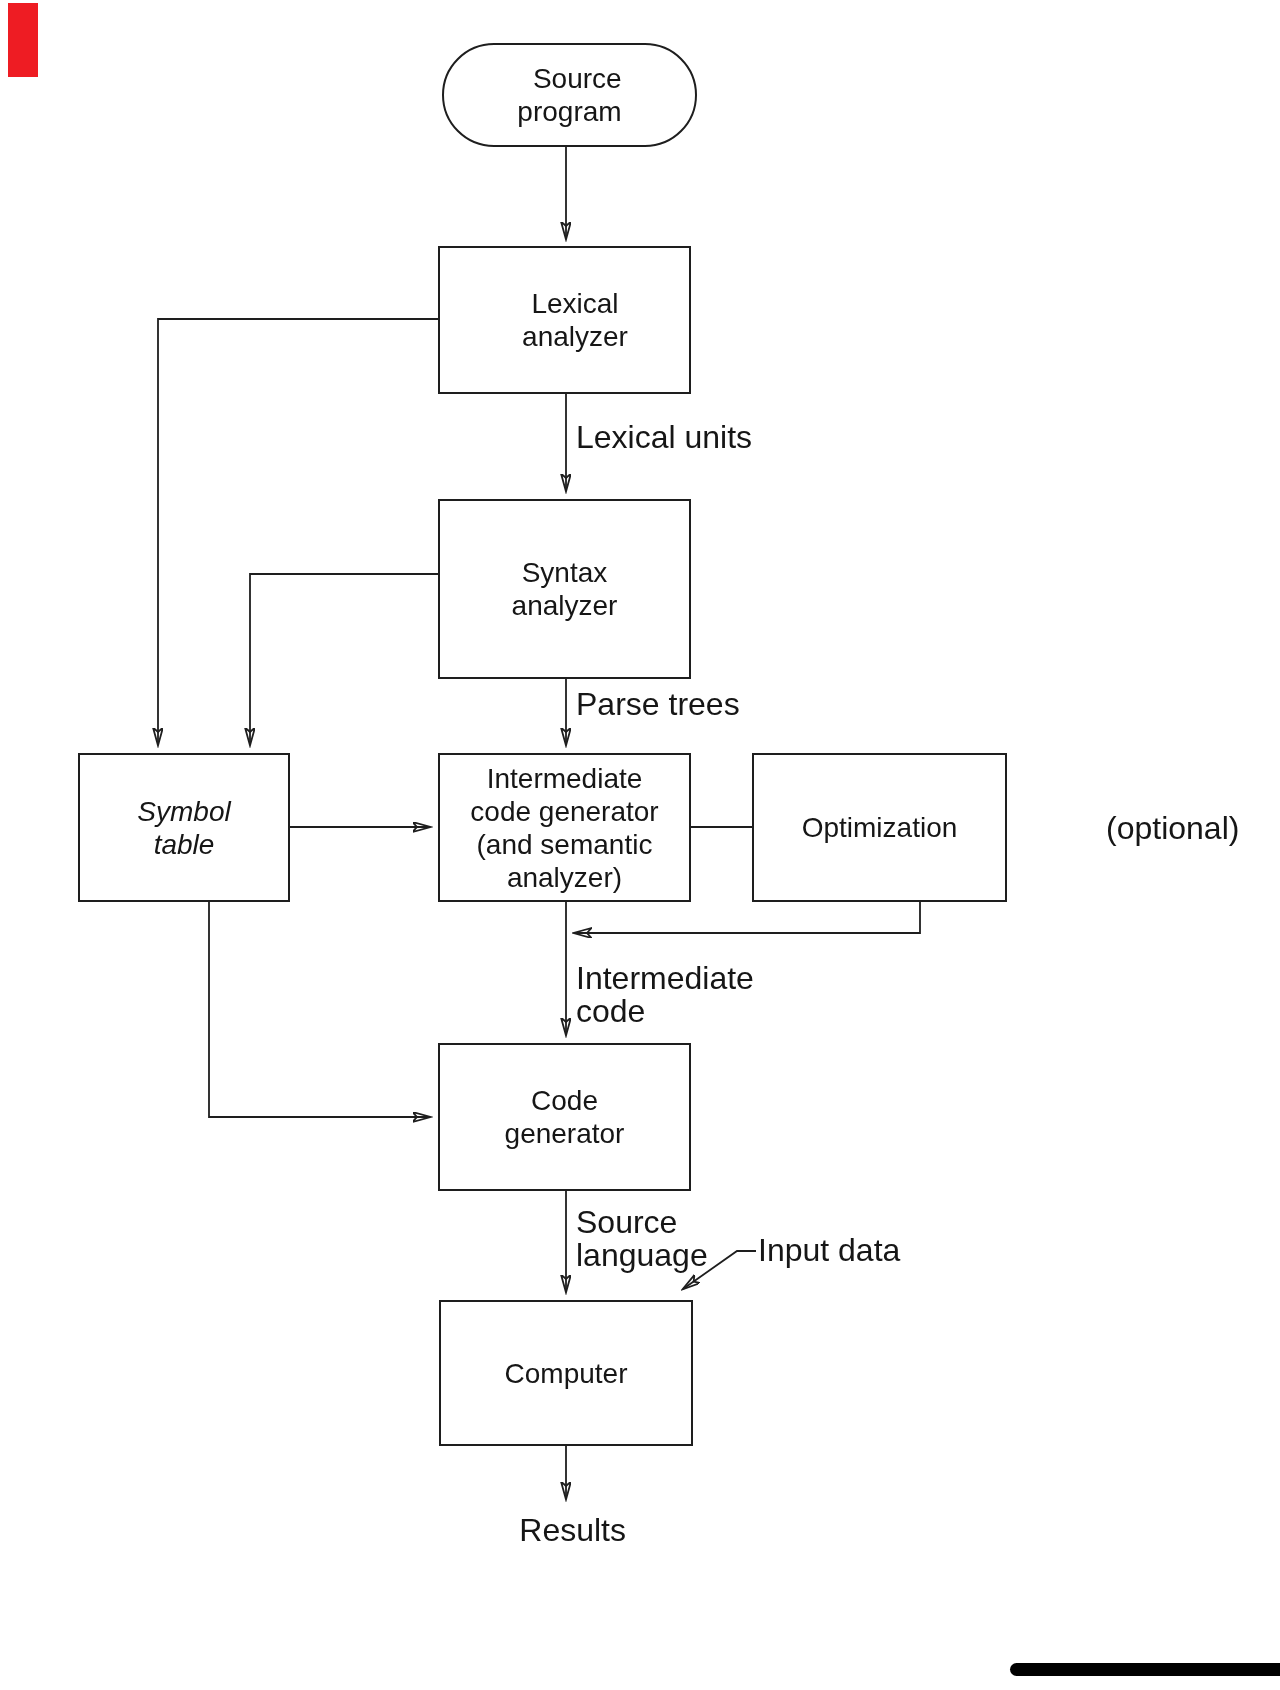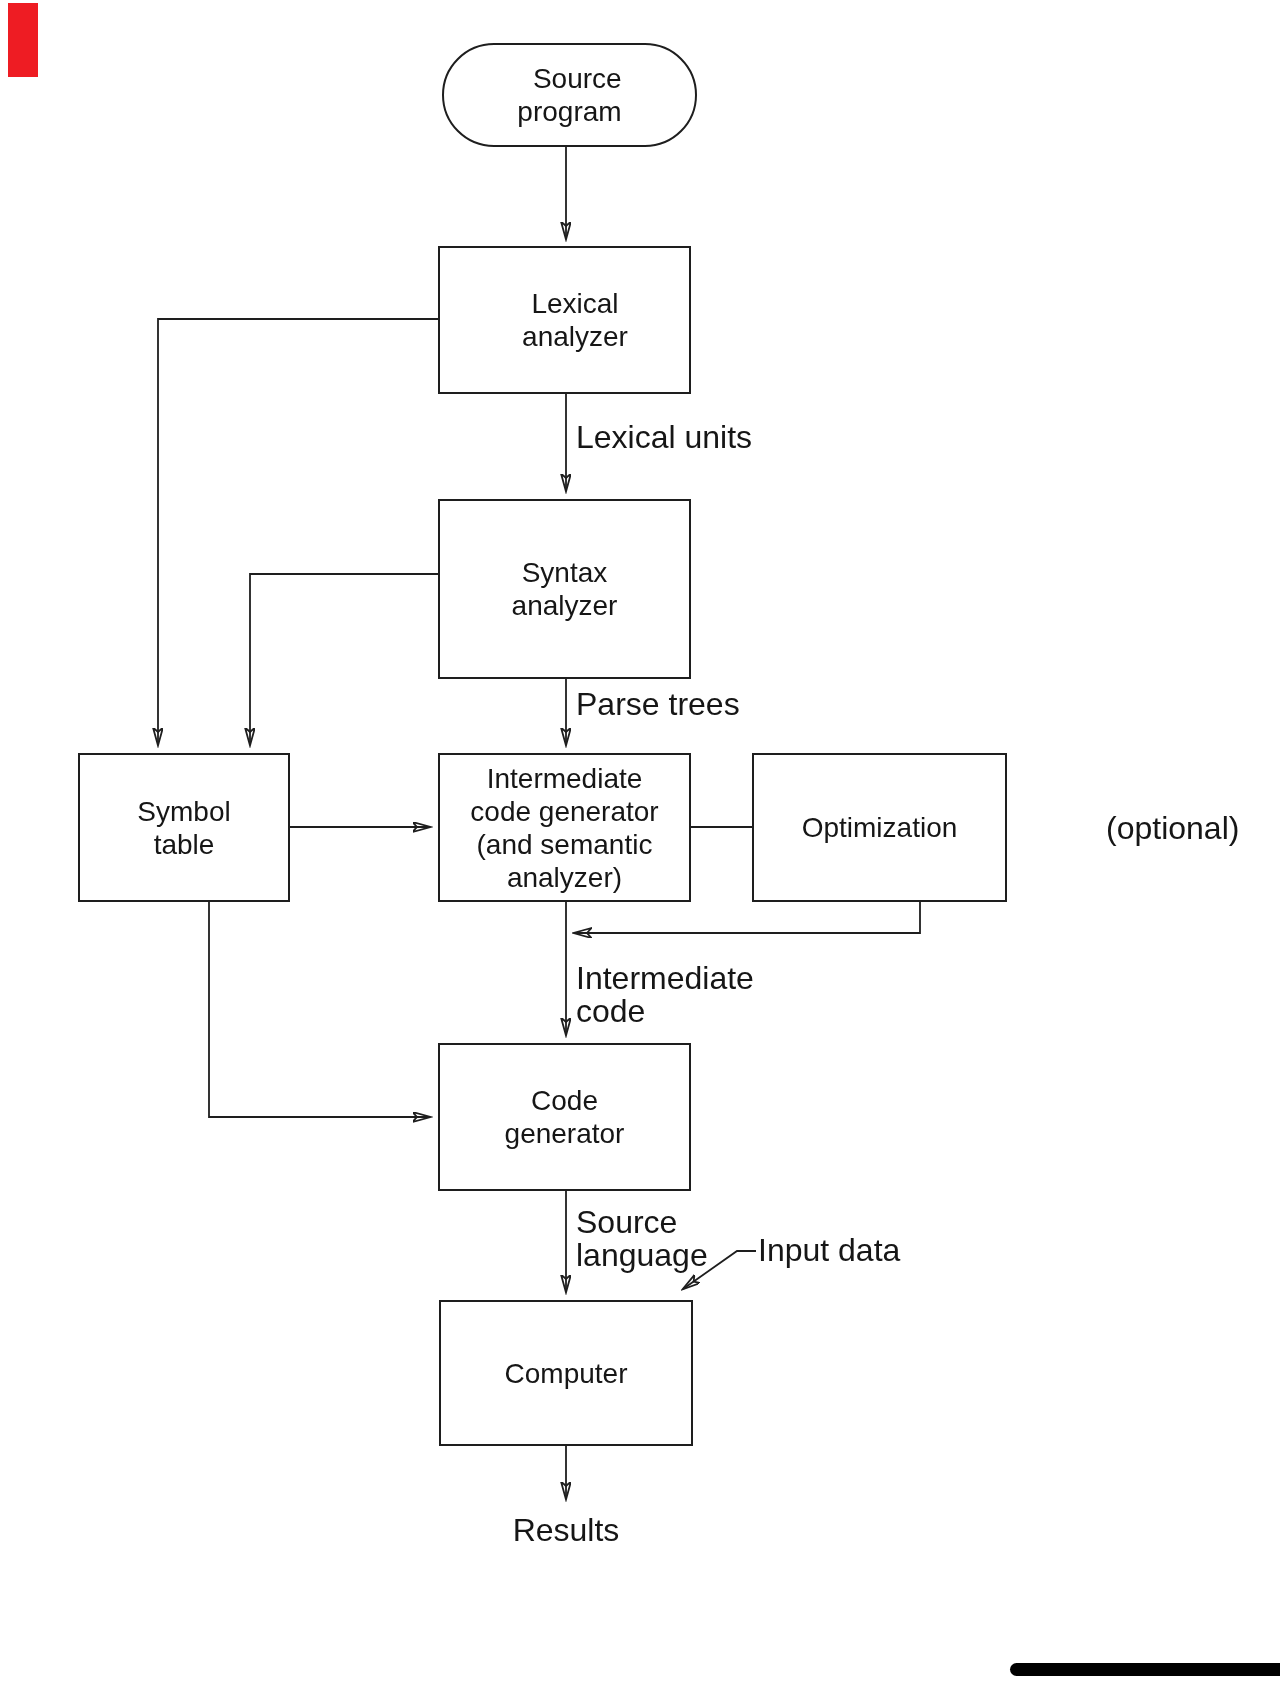--- a/index.html
+++ b/index.html
@@ -58,21 +58,21 @@
   <div class="node" style="left:438px; top:246px; width:253px; height:148px;padding-left:21px;">
     <span>Lexical
 analyzer</span>
   </div>
 
   <div class="node" style="left:438px; top:499px; width:253px; height:180px;">
     <span>Syntax
 analyzer</span>
   </div>
 
-  <div class="node" style="left:78px; top:753px; width:212px; height:149px;">
+  <div class="node" style="left:78px; top:753px; width:212px; height:149px;font-style:italic;">
     <span>Symbol
 table</span>
   </div>
 
   <div class="node" style="left:438px; top:753px; width:253px; height:149px;">
     <span>Intermediate
 code generator
 (and semantic
 analyzer)</span>
   </div>
@@ -97,17 +97,17 @@
   <div class="lbl" style="left:576px; top:688px;">Parse trees</div>
 
   <div class="lbl" style="left:576px; top:962px;">Intermediate
 code</div>
 
   <div class="lbl" style="left:576px; top:1206px;">Source
 language</div>
 
   <div class="lbl" style="left:758px; top:1234px;">Input data</div>
 
-  <div class="lbl center" style="left:506px; top:1514px; width:120px;">Results</div>
+  <div class="lbl center" style="left:506px; top:1514px; width:120px;text-align:right;">Results</div>
 
   <div class="black-bar" style="background:#000000;"></div>
 
 </div>
 
 </body></html>

